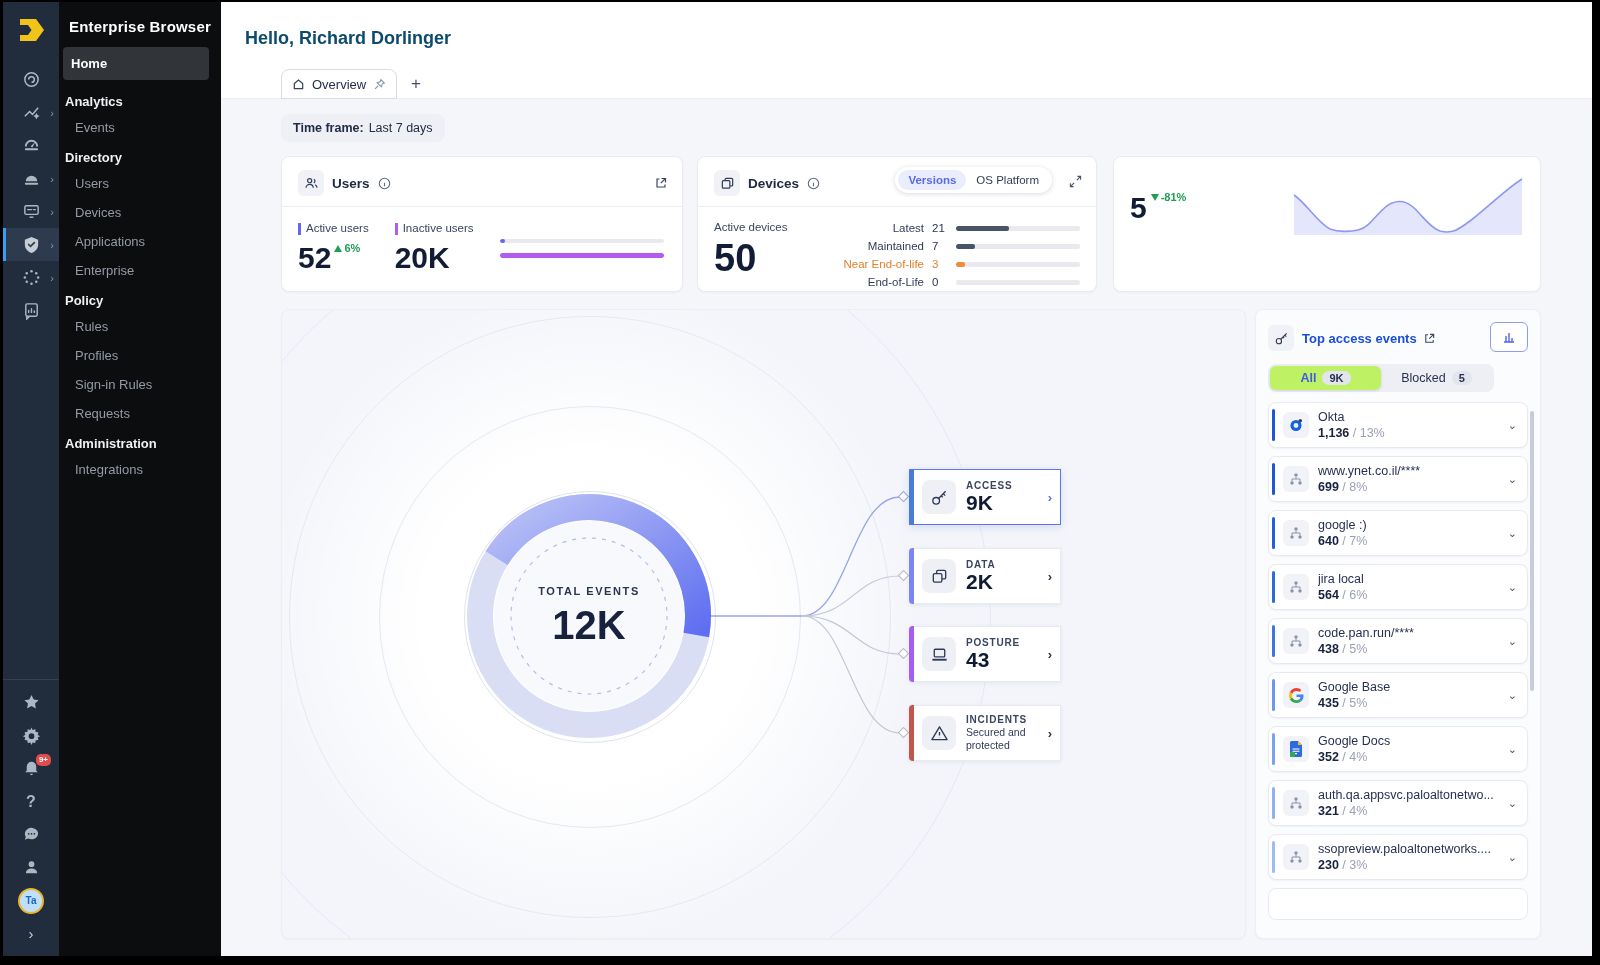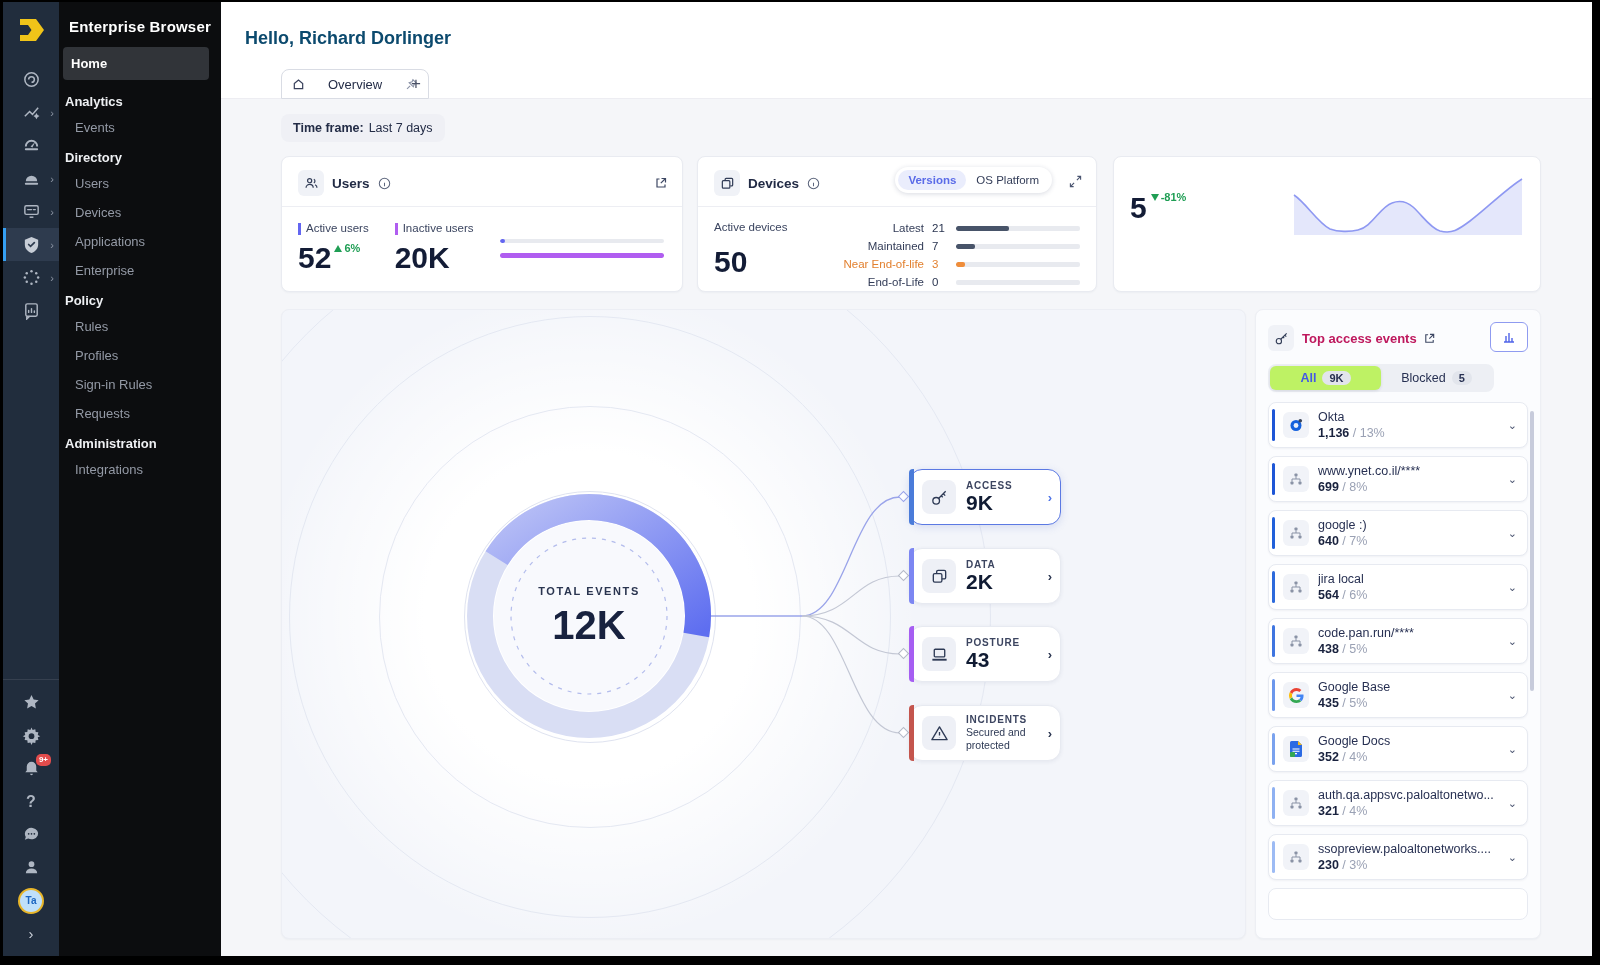--- a/index.html
+++ b/index.html
@@ -25,21 +25,21 @@
   .nav{width:162px;background:#0c0d0f;flex:none;color:#fff;padding-top:10px;box-sizing:border-box;}
   .nav-brand{font-size:15px;font-weight:bold;color:#fff;padding:6px 0 10px 10px;letter-spacing:.2px;}
   .nav-home{margin:2px 12px 6px 4px;background:#313439;border-radius:4px;padding:9px 8px;font-size:13px;font-weight:bold;color:#fefefe;cursor:default;}
   .nav-section{font-size:13px;font-weight:bold;color:#eef0f3;padding:8px 0 4px 6px;}
   .nav-item{font-size:13px;color:#949aa6;padding:7px 0 7px 16px;}
 
   
   .main{flex:1;position:relative;background:#f5f6f9;}
   .topbar{position:absolute;left:0;top:0;right:0;height:96px;background:#ffffff;border-bottom:1px solid #ededf2;}
   .greeting{position:absolute;left:24px;top:26px;font-size:18px;font-weight:bold;color:#0c4a6e;}
-  .tab{position:absolute;left:60px;top:67px;height:30px;background:#fff;border:1px solid #d9dce4;border-radius:8px 8px 0 0;display:flex;align-items:center;padding:0 10px;gap:23px;font-size:13px;color:#242d47;box-sizing:border-box;}
+  .tab{position:absolute;left:60px;top:67px;height:30px;background:#fff;border:1px solid #d9dce4;border-radius:8px 8px 0 0;display:flex;align-items:center;padding:0 10px;gap:7px;font-size:13px;color:#242d47;box-sizing:border-box;}
   .tab svg{width:13px;height:13px;}
   .tab-add{position:absolute;left:190px;top:72px;font-size:17px;color:#4a5166;}
   .timepill{position:absolute;left:60px;top:112px;height:28px;background:#eff0f5;border-radius:8px;display:flex;align-items:center;padding:0 12px;font-size:12.5px;color:#232c46;}
   .timepill b{margin-right:5px;}
 
   
   .card{position:absolute;background:#fff;border:1px solid #e9ebf1;border-radius:8px;box-shadow:0 1px 2px rgba(30,40,80,.04);box-sizing:border-box;}
   .card-head{display:flex;align-items:center;gap:8px;padding:13px 16px 10px 16px;border-bottom:1px solid #edeef3;position:relative;}
   .icon-box{width:26px;height:26px;background:#f0f2f7;border-radius:6px;display:flex;align-items:center;justify-content:center;color:#333e58;flex:none;}
   .icon-box svg{width:15px;height:15px;}
@@ -58,21 +58,21 @@
   .ub{height:4px;border-radius:2px;background:#e8eaef;margin-bottom:10px;position:relative;overflow:hidden;}
   .ub .fill{position:absolute;left:0;top:0;bottom:0;border-radius:2px;}
 
   .dev-toggle{position:absolute;right:44px;top:10px;background:#fff;border-radius:16px;box-shadow:0 1px 5px rgba(40,50,90,.18);display:flex;padding:3px;font-size:11.5px;}
   .dev-toggle .seg{padding:4px 10px;border-radius:12px;color:#333d58;}
   .dev-toggle .seg.on{background:#eaedfc;color:#5a6be8;font-weight:bold;}
   .expand-ic{position:absolute;right:14px;top:18px;color:#4a5470;width:13px;height:13px;}
   .dev-body{display:flex;padding:14px 16px 0 16px;}
   .dev-left{width:92px;}
   .dev-left .lab{font-size:11.5px;color:#3a445f;}
-  .dev-left .val{font-size:30px;font-weight:bold;color:#131c36;margin-top:12px;}
+  .dev-left .val{font-size:38px;font-weight:bold;color:#131c36;margin-top:4px;}
   .dev-rows{flex:1;display:flex;flex-direction:column;gap:4px;}
   .dev-row{display:flex;align-items:center;font-size:11.5px;color:#333d58;height:14px;}
   .dev-row .rl{width:118px;text-align:right;flex:none;}
   .dev-row .rv{width:24px;text-align:left;margin-left:8px;flex:none;color:#2a3550;}
   .dev-row .track{flex:1;height:5px;background:#e8eaef;border-radius:2px;position:relative;overflow:hidden;}
   .dev-row .track .fill{position:absolute;left:0;top:0;bottom:0;background:#485469;border-radius:2px;}
   .dev-row.warn .rl,.dev-row.warn .rv{color:#e2802f;}
   .dev-row.warn .track .fill{background:#ef8d3a;}
 
   .blk-body{display:flex;align-items:flex-start;padding:16px 16px 0 16px;}
@@ -81,35 +81,35 @@
   .spark{margin-left:auto;margin-top:2px;}
 
   
   .radial-card{left:60px;top:307px;width:965px;height:630px;background:#f3f5fa;border:1px solid #eceef4;overflow:hidden;}
   .glow{position:absolute;left:0;top:0;right:0;bottom:0;background:radial-gradient(circle at 307px 306px,#ffffff 0 165px,rgba(255,255,255,0) 330px);}
   .ring{position:absolute;border:1px solid #e4e8f2;border-radius:50%;}
   .donut-wrap{position:absolute;left:177px;top:176px;width:260px;height:260px;}
   .donut-center{position:absolute;left:0;top:0;width:260px;height:260px;display:flex;flex-direction:column;align-items:center;justify-content:center;}
   .donut-center .cl{font-size:11px;letter-spacing:1.6px;font-weight:bold;color:#2a3550;}
   .donut-center .cv{font-size:40px;font-weight:bold;color:#18223f;margin-top:6px;}
-  .node-card{position:absolute;left:627px;width:152px;height:56px;background:#fff;border:1px solid #e7eaf1;border-radius:13px;box-shadow:0 1px 4px rgba(30,40,80,.07);display:flex;align-items:center;padding:0 8px 0 12px;box-sizing:border-box;gap:10px;}
+  .node-card{position:absolute;left:627px;width:152px;height:56px;background:#fff;border:1px solid #e7eaf1;border-radius:0;box-shadow:0 1px 4px rgba(30,40,80,.07);display:flex;align-items:center;padding:0 8px 0 12px;box-sizing:border-box;gap:10px;}
   .node-card::before{content:"";position:absolute;left:-1px;top:-1px;bottom:-1px;width:5px;border-radius:4px 0 0 4px;background:var(--accent);}
   .node-card.sel{border:1.5px solid #5b79e3;box-shadow:0 2px 8px rgba(70,100,200,.18);}
   .node-ic{width:34px;height:34px;background:#eef0f6;border-radius:8px;display:flex;align-items:center;justify-content:center;color:#2e3a55;flex:none;}
   .node-ic svg{width:19px;height:19px;}
   .node-lab{font-size:10px;letter-spacing:.8px;font-weight:bold;color:#3c4560;}
   .node-val{font-size:21px;font-weight:bold;color:#101b33;line-height:1.1;}
   .node-sub{font-size:10.5px;color:#2e3a55;line-height:1.25;margin-top:1px;}
   .node-chev{margin-left:auto;font-size:13px;font-weight:bold;color:#2a3550;}
   .node-card.sel .node-chev{color:#4f74e8;}
 
   
   .panel{left:1034px;top:307px;width:286px;height:630px;background:#fbfcfe;border:1px solid #edeff4;padding:12px;overflow:hidden;}
   .panel-head{display:flex;align-items:center;gap:8px;position:relative;height:32px;}
-  .panel-title{font-size:13px;font-weight:bold;color:#be185d;display:flex;align-items:center;gap:6px;}
+  .panel-title{font-size:13px;font-weight:bold;color:#1d4ed8;display:flex;align-items:center;gap:6px;}
   .chart-btn{position:absolute;right:0;top:0;width:36px;height:28px;background:#fff;border:1px solid #8f9bf0;border-radius:6px;display:flex;align-items:center;justify-content:center;color:#4f63e8;}
   .seg-tabs{margin-top:10px;width:222px;background:#edeff4;border-radius:8px;display:flex;padding:2px;font-size:12.5px;}
   .seg-tab{flex:1;display:flex;align-items:center;justify-content:center;gap:6px;height:24px;border-radius:6px;color:#273052;}
   .seg-tab.on{background:#bef264;box-shadow:0 1px 3px rgba(30,40,80,.12);color:#4358e6;font-weight:bold;}
   .seg-badge{background:#e2e5ec;border-radius:9px;padding:1px 7px;font-size:11px;color:#273052;font-weight:bold;}
   .acc-list{margin-top:10px;display:flex;flex-direction:column;gap:8px;}
   .acc-item{position:relative;height:46px;background:#fff;border:1px solid #e7eaf1;border-radius:8px;box-shadow:0 1px 2px rgba(30,40,80,.05);display:flex;align-items:center;padding:0 10px 0 14px;gap:9px;flex:none;box-sizing:border-box;}
   .acc-item .bar{position:absolute;left:3px;top:6px;bottom:6px;width:3px;border-radius:2px;}
   .acc-ic{width:26px;height:26px;background:#f1f3f8;border-radius:6px;display:flex;align-items:center;justify-content:center;flex:none;}
   .acc-name{font-size:12.5px;color:#273052;white-space:nowrap;overflow:hidden;text-overflow:ellipsis;max-width:178px;line-height:1.3;}

